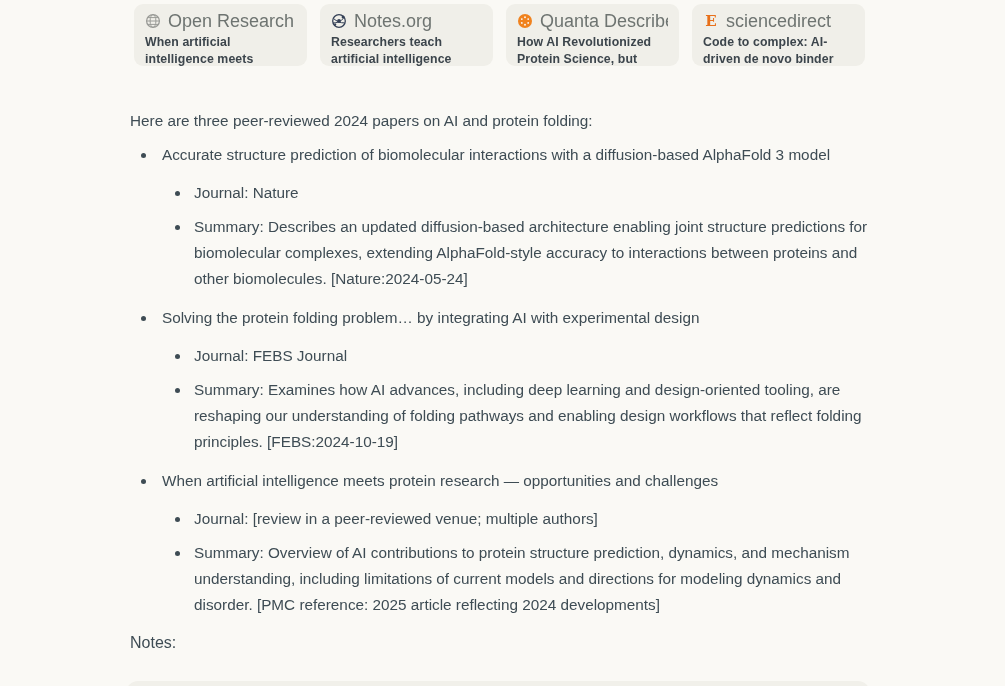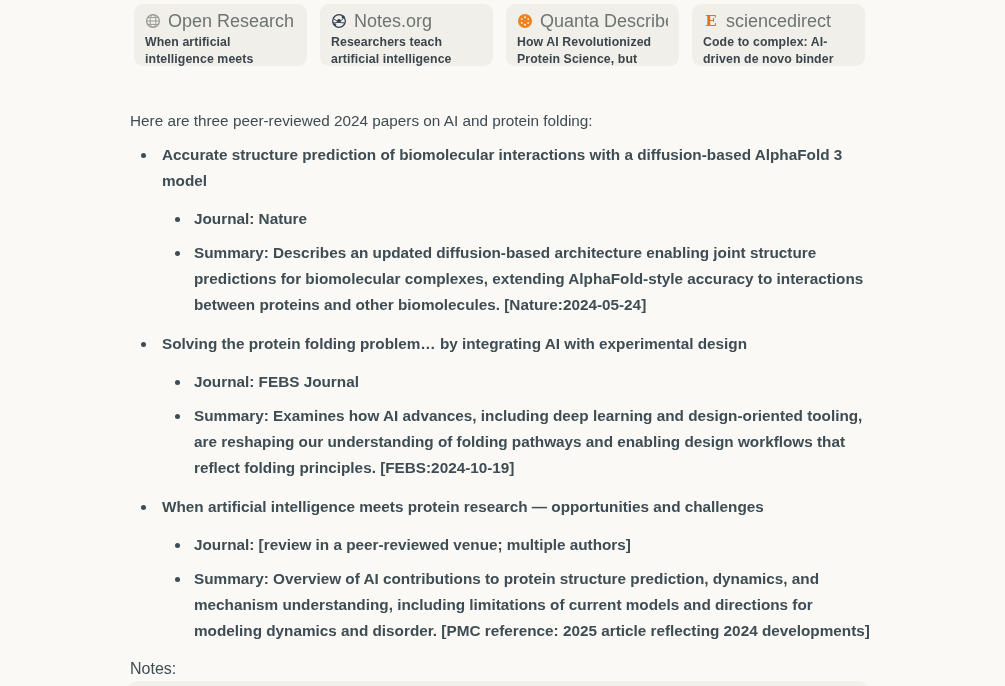--- a/index.html
+++ b/index.html
@@ -68,21 +68,21 @@
     line-height:16.5px;
     letter-spacing:0.1px;
   }
   
   .intro {
     margin-top:42px;
     font-size:15.3px;
     line-height:26px;
   }
   .papers { margin-top:8px; }
-  .row { position:relative; font-size:15.3px; line-height:26px;font-weight:bold; }
+  .row { position:relative; font-size:15.3px; line-height:26px; }
   .row .bullet {
     position:absolute;
     top:10.5px;
     width:5px; height:5px;
     border-radius:50%;
     background:#3E4C54;
   }
   .row.l1 .bullet { left:11px; }
   .row.l1 .ptext { margin-left:32px; max-width:713px; }
   .row.l2 .bullet { left:45px; }

